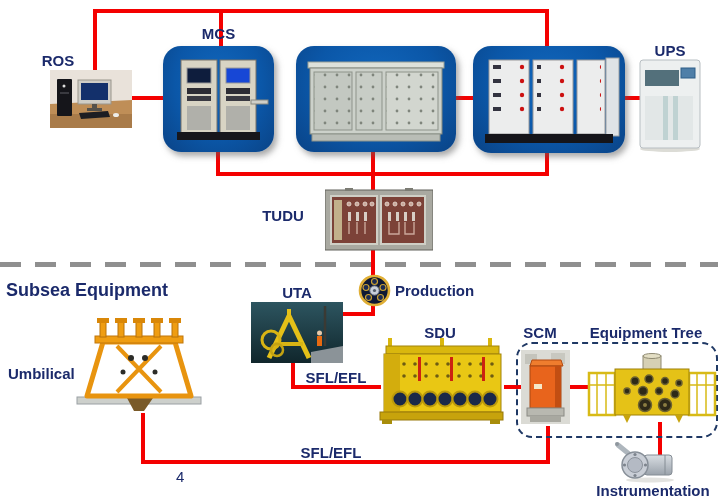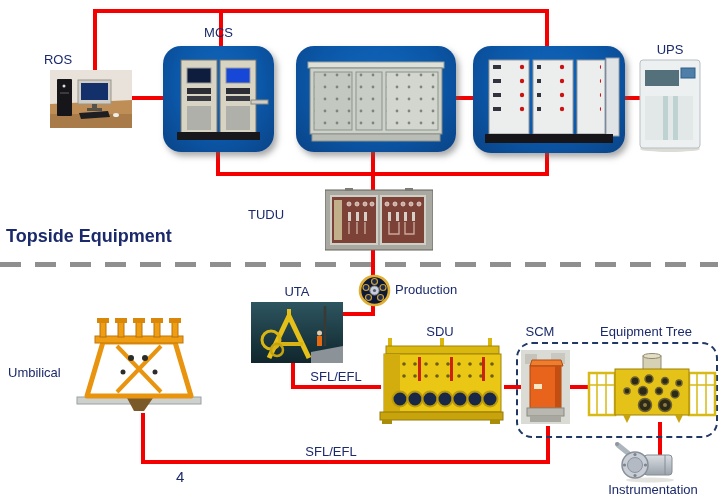--- a/index.html
+++ b/index.html
@@ -1,21 +1,21 @@
 <!DOCTYPE html>
 <html style="--line-red: #f40000; --label-navy: #1b2a6b; --divider-gray: #8f8f8f; --dashed-navy: #1f3864;"><head>
 <meta charset="utf-8">
 <style>
   html,body{margin:0;padding:0;background:#fff;}
   #slide{position:relative;width:718px;height:500px;background:#fff;overflow:hidden;
          font-family:"Liberation Sans",sans-serif;}
   .rl{position:absolute;display:block;background:var(--line-red,#f40000);}
-  .lbl{position:absolute;font-weight:normal;font-size:13px;color:var(--label-navy,#1b2a6b);
+  .lbl{position:absolute;font-weight:bold;font-size:15px;color:var(--label-navy,#1b2a6b);
        white-space:nowrap;}
-  .ctr{text-align:center;} .rgt{text-align:left;}
+  .ctr{text-align:center;} .rgt{text-align:center;}
   .sec{position:absolute;font-weight:bold;font-size:18px;color:var(--label-navy,#1b2a6b);}
   .divider{position:absolute;left:0;top:262px;width:718px;height:5px;
     background:repeating-linear-gradient(90deg,var(--divider-gray,#8f8f8f) 0 21px,transparent 21px 35px);}
   .bluebox{position:absolute;border-radius:18px;
     background:radial-gradient(ellipse at 50% 35%, #1167bd 0%, #0b57a8 55%, #0a4386 100%);
     box-shadow:3px 4px 6px rgba(96,96,96,.55);}
   .dashedbox{position:absolute;left:516px;top:342px;width:198px;height:92px;
     border:2px dashed var(--dashed-navy,#1f3864);border-radius:16px;}
   .photo{position:absolute;}
   .pagenum{position:absolute;left:176px;top:468px;font-size:15px;color:var(--label-navy,#1b2a6b);}
@@ -326,21 +326,21 @@
       <circle cx="27" cy="25" r="7.5" fill="#b4bac4" stroke="#8c939c"></circle>
       <g fill="#7d848d">
         <circle cx="27" cy="14.5" r="1.6"></circle>
           <circle cx="37.5" cy="25" r="1.6"></circle>
         <circle cx="27" cy="35.5" r="1.6"></circle>
           <circle cx="16.5" cy="25" r="1.6"></circle>
       </g>
     </svg>
   </div>
 
-  <div class="sec" style="left:6px;top:226px">Topside Equipment</div>
+  <div class="sec" style="left:6px;top:280px">Subsea Equipment</div>
 
   <div class="lbl ctr" style="left:36px;top:52px;width:44px">ROS</div>
   <div class="lbl ctr" style="left:163px;top:25px;width:111px">MCS</div>
   <div class="lbl ctr" style="left:637px;top:42px;width:66px">UPS</div>
   <div class="lbl rgt" style="left:248px;top:207px;width:70px">TUDU</div>
   <div class="lbl ctr" style="left:251px;top:284px;width:92px">UTA</div>
   <div class="lbl" style="left:395px;top:282px">Production</div>
   <div class="lbl rgt" style="left:8px;top:365px;width:64px">Umbilical</div>
   <div class="lbl ctr" style="left:410px;top:324px;width:60px">SDU</div>
   <div class="lbl ctr" style="left:512px;top:324px;width:56px">SCM</div>

